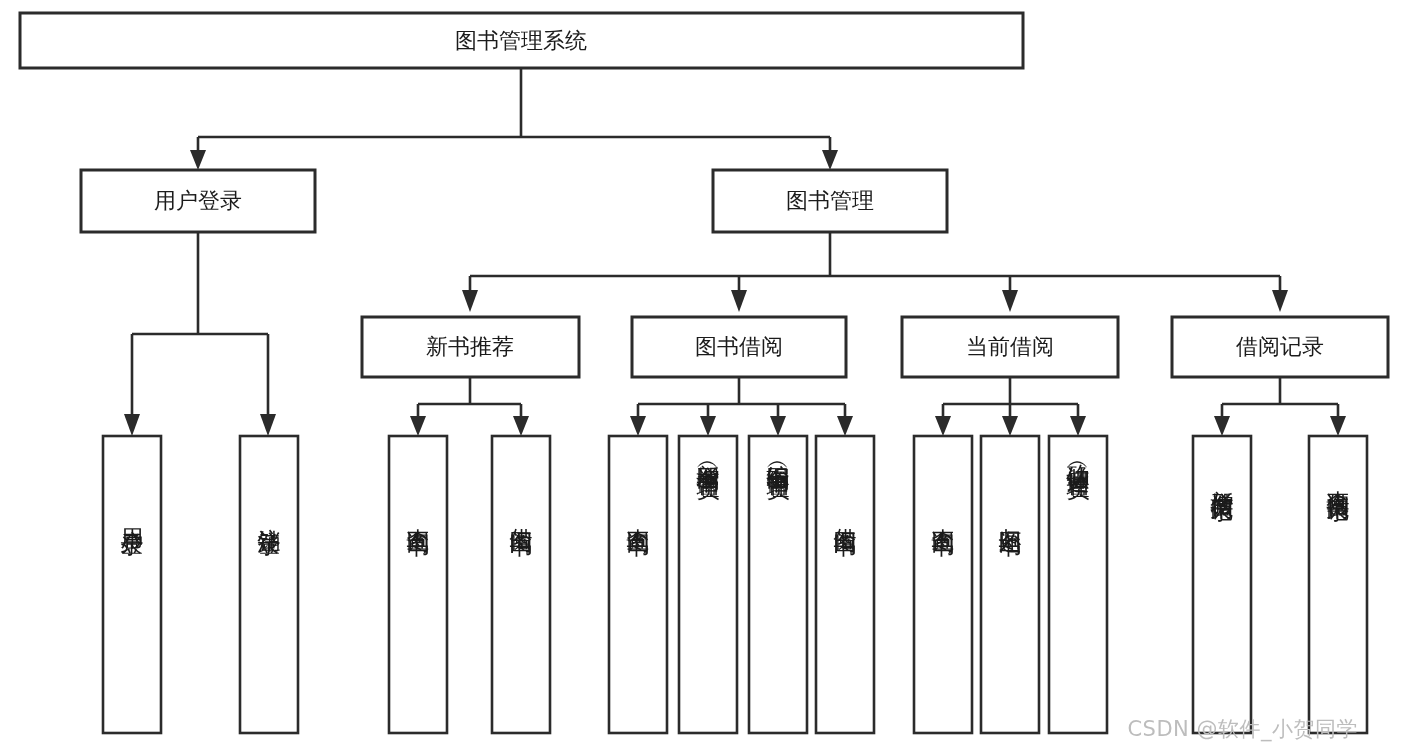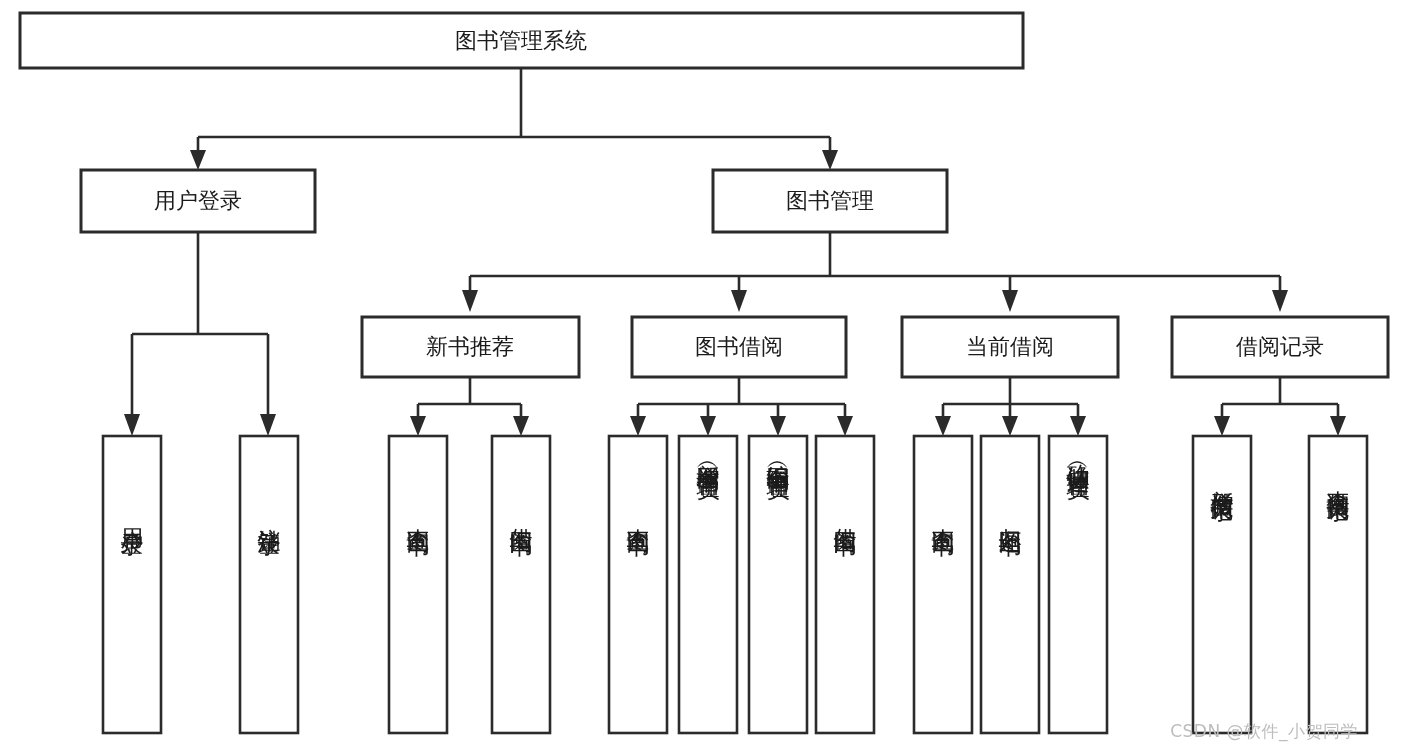--- a/index.html
+++ b/index.html
@@ -67,21 +67,21 @@
     line-height: 1.08;
     letter-spacing: 2px;
     color: #1b1b1b;
     white-space: nowrap;
   }
   .watermark {
     position: absolute;
     right: 8px;
     bottom: 4px;
     font-family: "DejaVu Sans", "Liberation Sans", sans-serif;
-    font-size: 17px;
+    font-size: 21px;
     color: #bdbdbd;
     letter-spacing: 0.5px;
     white-space: nowrap;
   }
 </style>
 </head>
 <body>
 
 <div id="diagram-root">
 

